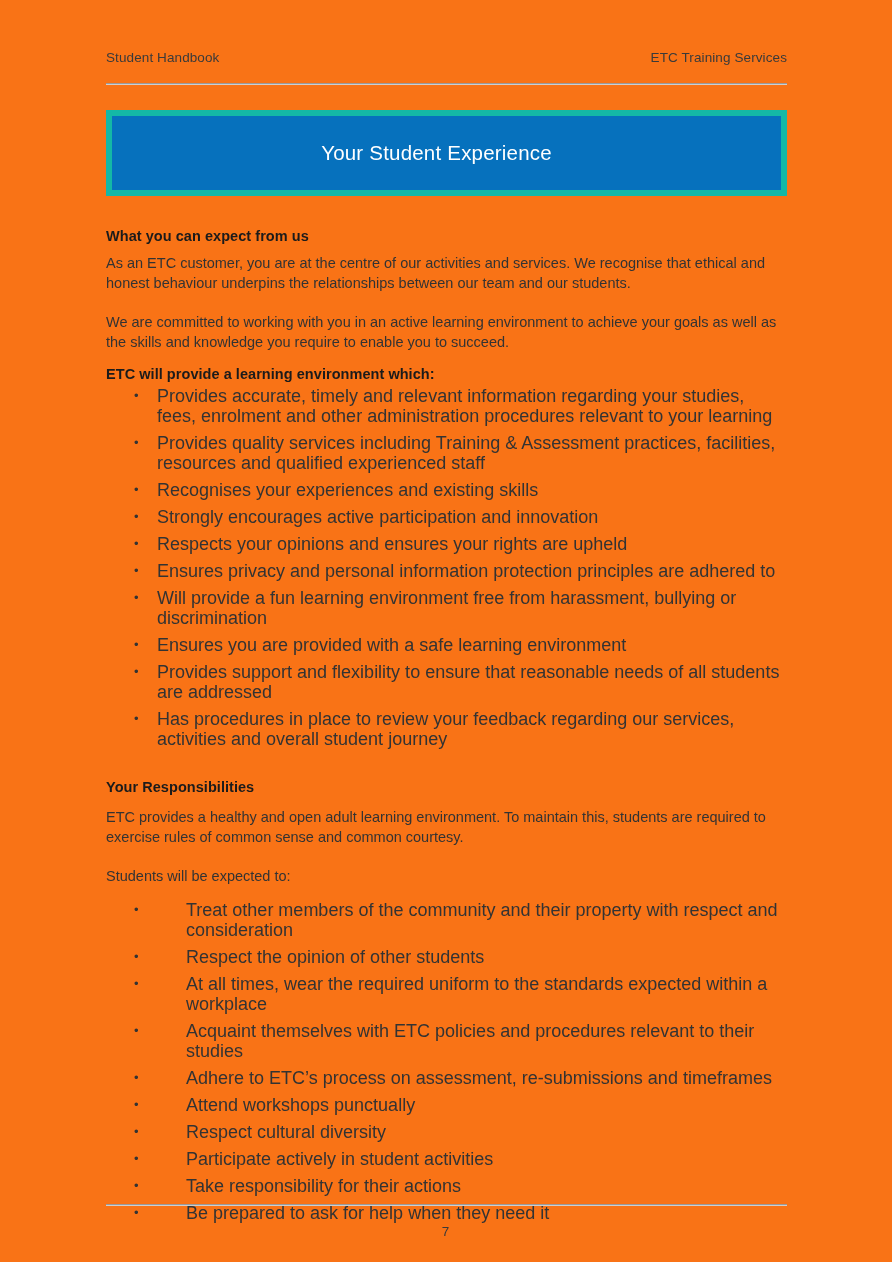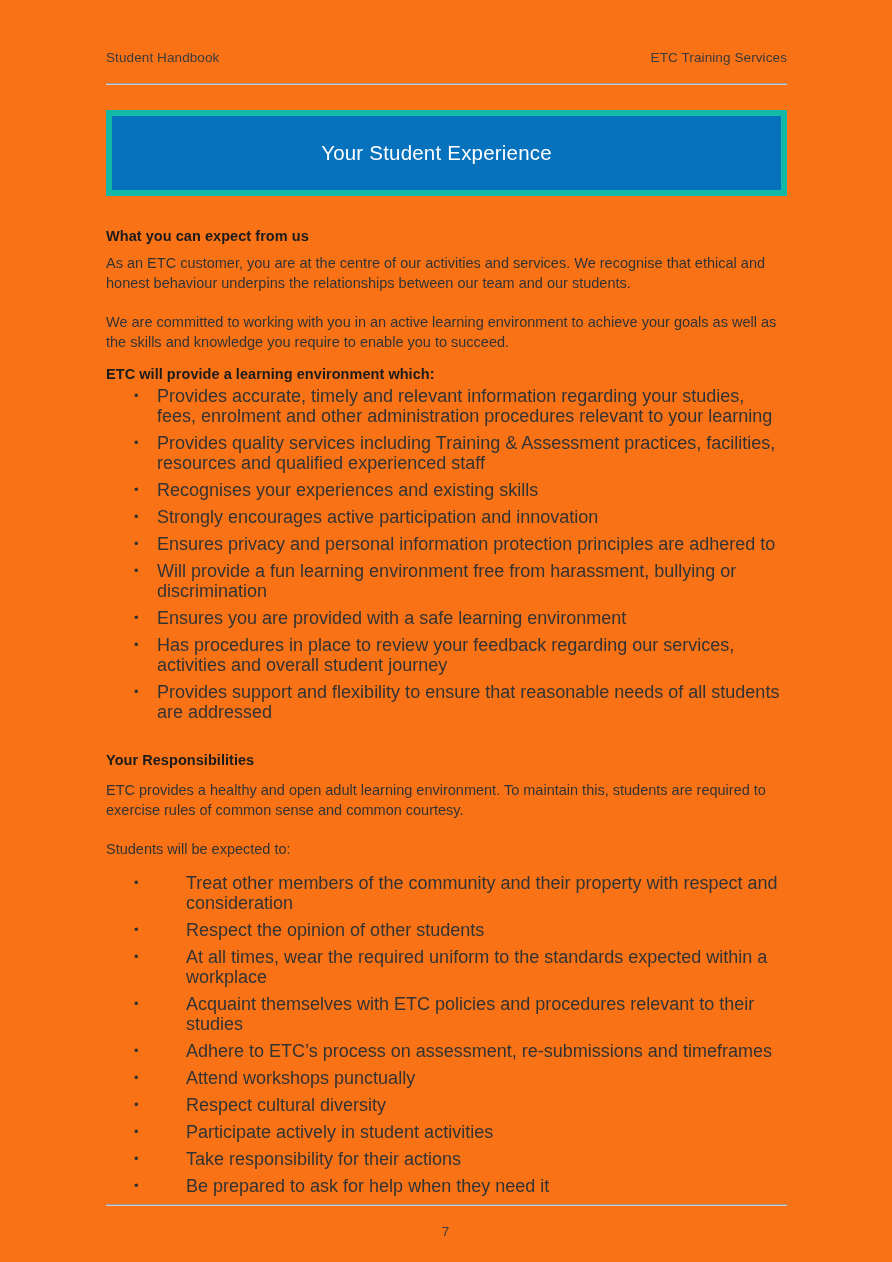--- a/index.html
+++ b/index.html
@@ -179,25 +179,26 @@
     <h2 class="section-heading">What you can expect from us</h2>
     <p class="body-text">As an ETC customer, you are at the centre of our activities and services. We recognise that ethical and honest behaviour underpins the relationships between our team and our students.</p>
     <p class="body-text last">We are committed to working with you in an active learning environment to achieve your goals as well as the skills and knowledge you require to enable you to succeed.</p>
 
     <h2 class="section-heading tight">ETC will provide a learning environment which:</h2>
     <ul class="bullets indent-a">
       <li>Provides accurate, timely and relevant information regarding your studies, fees, enrolment and other administration procedures relevant to your learning</li>
       <li>Provides quality services including Training &amp; Assessment practices, facilities, resources and qualified experienced staff</li>
       <li>Recognises your experiences and existing skills</li>
       <li>Strongly encourages active participation and innovation</li>
+      <li>Respects your opinions and ensures your rights are upheld</li>
       <li>Ensures privacy and personal information protection principles are adhered to</li>
       <li>Will provide a fun learning environment free from harassment, bullying or discrimination</li>
       <li>Ensures you are provided with a safe learning environment</li>
+      <li>Provides support and flexibility to ensure that reasonable needs of all students are addressed</li>
       <li>Has procedures in place to review your feedback regarding our services, activities and overall student journey</li>
-      <li>Provides support and flexibility to ensure that reasonable needs of all students are addressed</li>
     </ul>
 
     <div class="block-gap-lg"></div>
 
     <h2 class="section-heading resp">Your Responsibilities</h2>
     <p class="body-text">ETC provides a healthy and open adult learning environment. To maintain this, students are required to exercise rules of common sense and common courtesy.</p>
     <p class="body-text lead-in">Students will be expected to:</p>
 
     <ul class="bullets indent-b">
       <li>Treat other members of the community and their property with respect and consideration</li>

